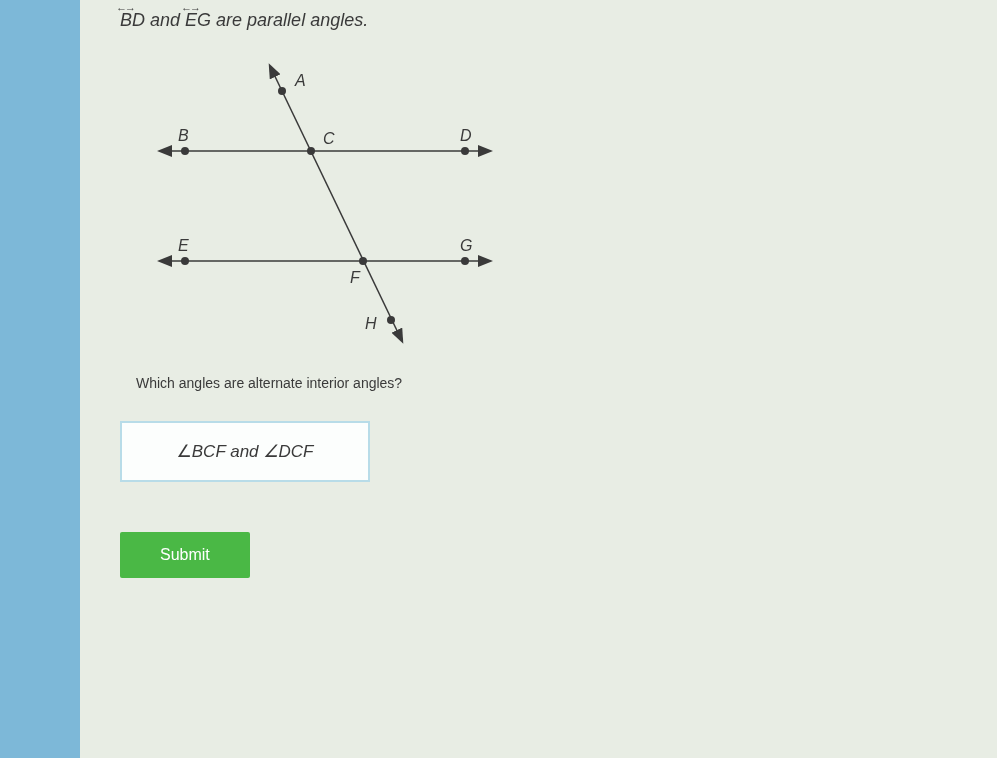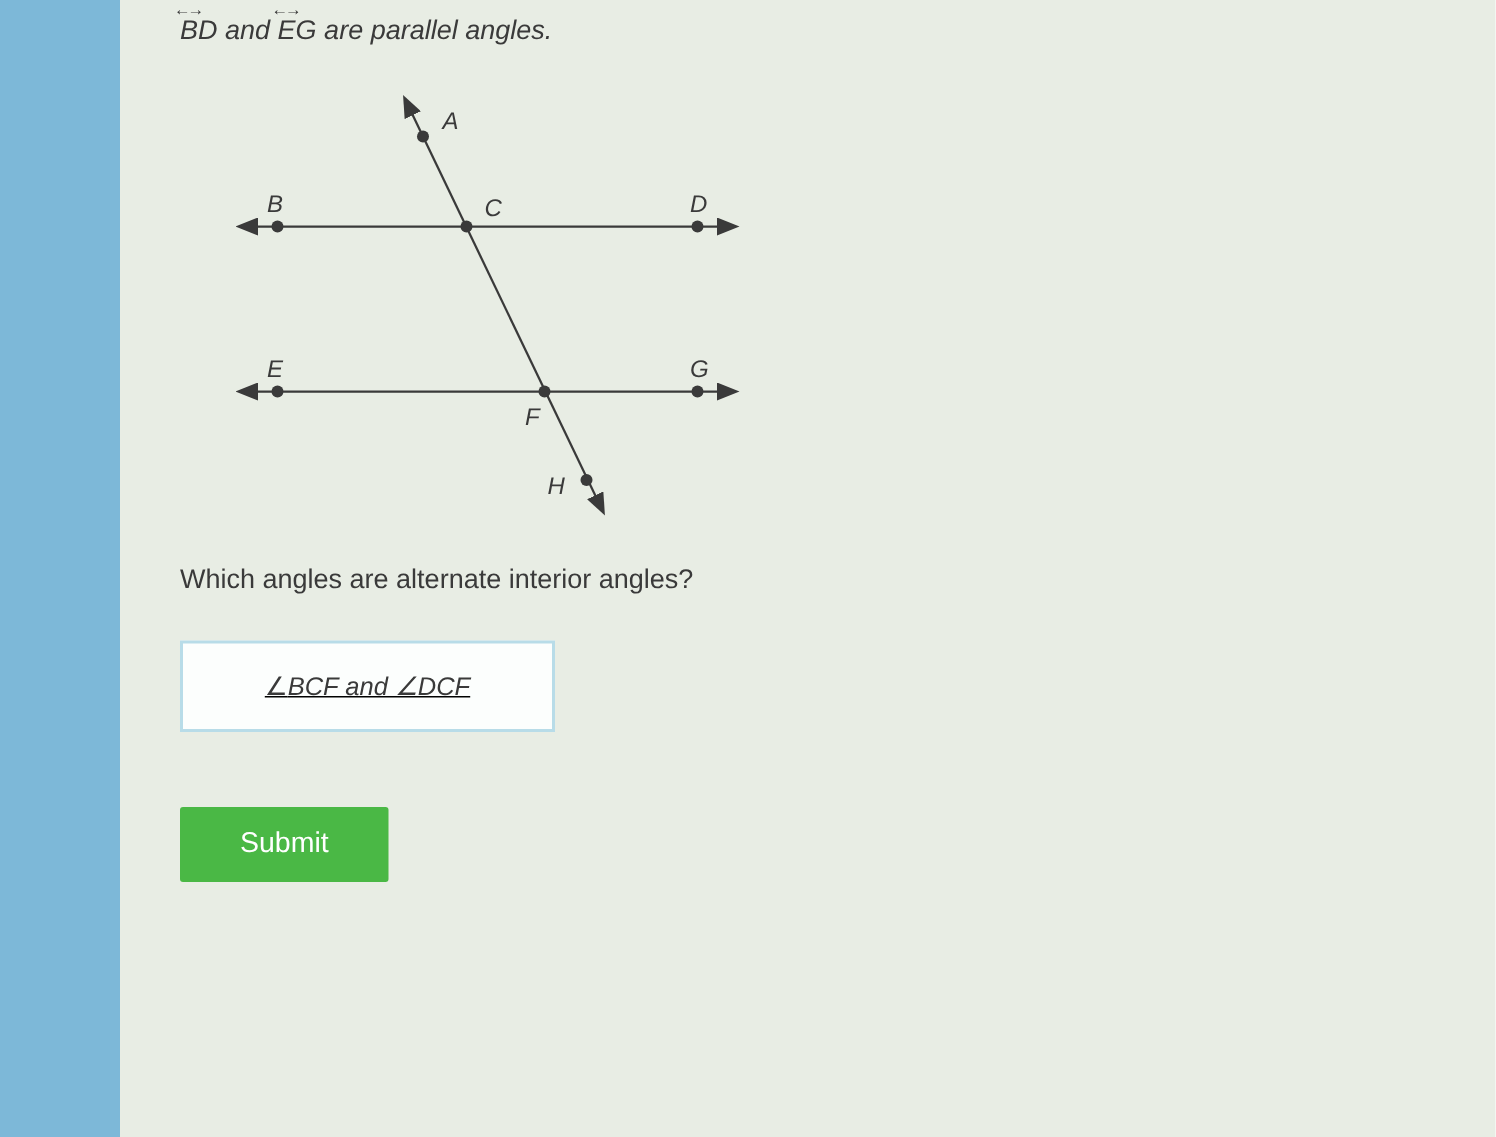--- a/index.html
+++ b/index.html
@@ -32,50 +32,49 @@
       right: -4px;
       height: 10px;
       font-size: 11px;
       line-height: 10px;
       letter-spacing: -2px;
     }
     .diagram-container {
       margin: 20px 0 20px 20px;
     }
     .question {
-      font-size: 18px;
+      font-size: 14px;
       color: #3a3a3a;
-      margin: 15px 0 30px 0;
+      margin: 15px 0 30px 16px;
     }
     .answers-grid {
       display: grid;
       grid-template-columns: 250px 250px;
       gap: 18px;
       margin-bottom: 50px;
-      text-decoration: underline;
     }
     .answer-option {
       background: #fcfefd;
       border: 2px solid #b8dce8;
       padding: 18px 10px;
       text-align: center;
       font-size: 17px;
       color: #3a3a3a;
       cursor: pointer;
       font-style: italic;
     }
     .angle-sym {
       font-style: normal;
     }
     .submit-btn {
       background: #4ab845;
       color: white;
       border: none;
       padding: 14px 40px;
-      font-size: 19px;
+      font-size: 16px;
       cursor: pointer;
       border-radius: 2px;
     }
     svg text {
       font-family: Verdana, Arial, sans-serif;
       font-style: italic;
       font-size: 16px;
       fill: #3a3a3a;
     }
   </style>

